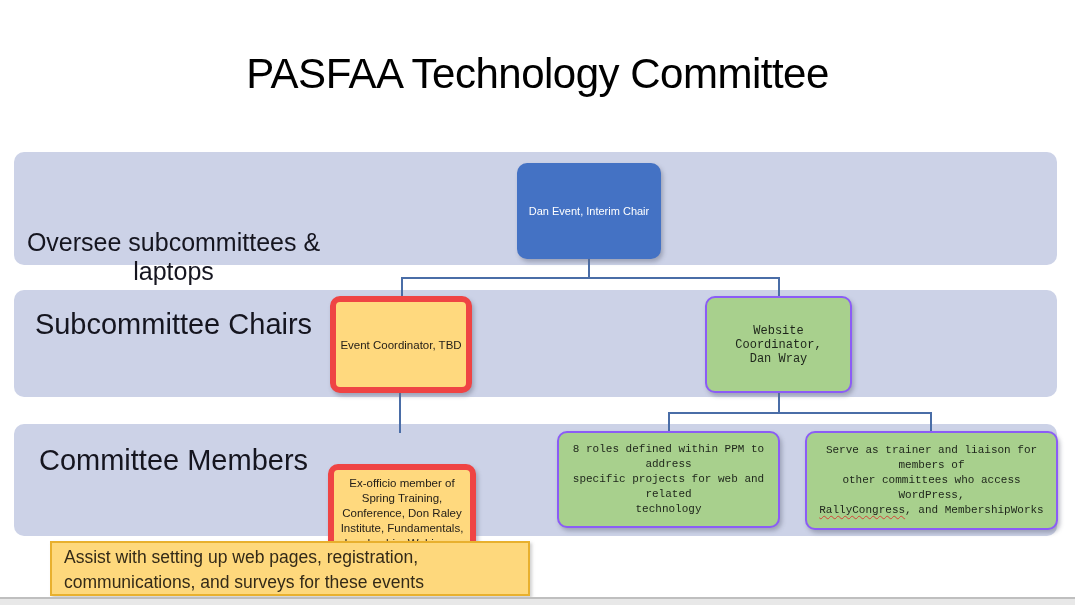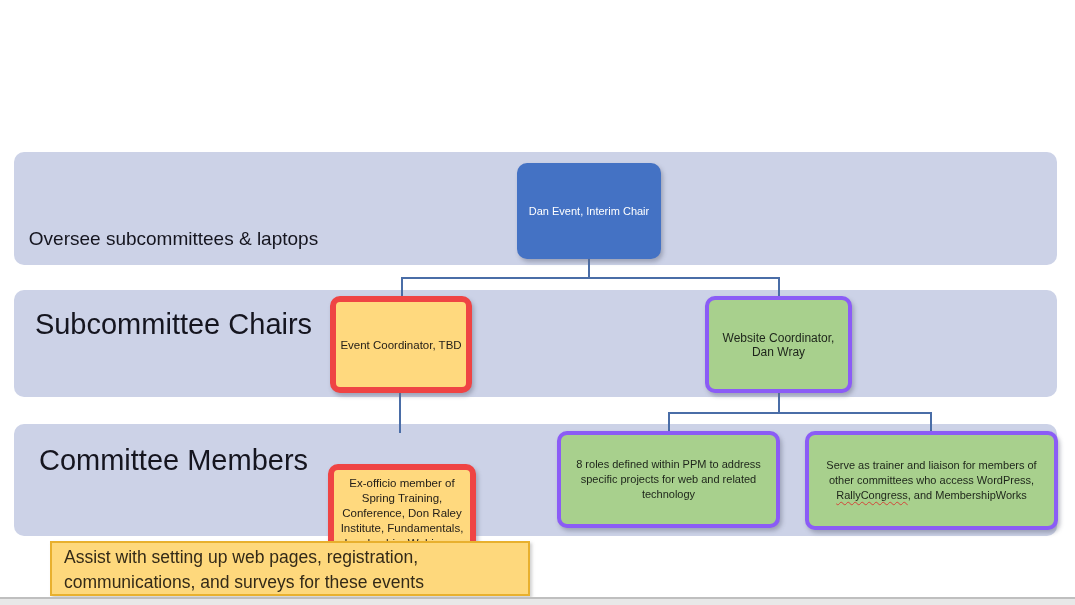--- a/index.html
+++ b/index.html
@@ -27,43 +27,44 @@
   .band-3{top:424px;height:112px;}
   .band-label{
     position:absolute;left:16px;width:315px;
     text-align:center;
     font-size:29px;line-height:37px;
     color:#15151f;
   }
   .band-sublabel{
     position:absolute;left:16px;width:315px;
     text-align:center;
-    font-size:19px;
+    font-size:25px;
     color:#15151f;
   }
   .node{
     position:absolute;
     display:flex;align-items:center;justify-content:center;
     text-align:center;
     border-radius:10px;
     box-shadow:2px 3px 4px rgba(100,105,125,0.45);
     box-sizing:border-box;
     z-index:3;
   }
   .node-blue{
     background:#4472c4;color:#ffffff;
     font-size:11px;
   }
   .node-orange{
     background:#ffd97e;border:6px solid #ef4444;
     color:#26211a;
   }
   .node-green{
-    background:#a8d08d;border:4px solid #8b5cf6;
+    background:#a8d08d;border:2px solid #8b5cf6;
     color:#1d241a;
+    font-family:Liberation Mono, monospace;
   }
   .prewrap{white-space:pre-line;}
   .connector{position:absolute;background:#4a6da7;z-index:2;}
   .line-v{width:2px;}
   .line-h{height:2px;}
   .note{
     position:absolute;left:50px;top:541px;width:480px;height:55px;
     background:#fed87c;border:2px solid #e8b02e;
     box-sizing:border-box;
     box-shadow:2px 2px 3px rgba(120,120,120,0.35);
@@ -83,20 +84,21 @@
   .spellcheck{
     text-decoration:underline wavy #d34438 1px;
     text-underline-offset:2px;
   }
 </style>
 </head>
 <body>
 
 <div id="slide">
 
+  <div class="page-title">PASFAA Technology Committee</div>
 
   <div class="band band-1"></div>
   <div class="band band-2"></div>
   <div class="band band-3"></div>
 
   <div class="band-sublabel" style="top:228px;">Oversee subcommittees &amp; laptops</div>
   <div class="band-label" style="top:306px;">Subcommittee Chairs</div>
   <div class="band-label" style="top:442px;">Committee Members</div>
 
   <div class="connector line-v" style="left:588px;top:257px;height:22px;"></div>

